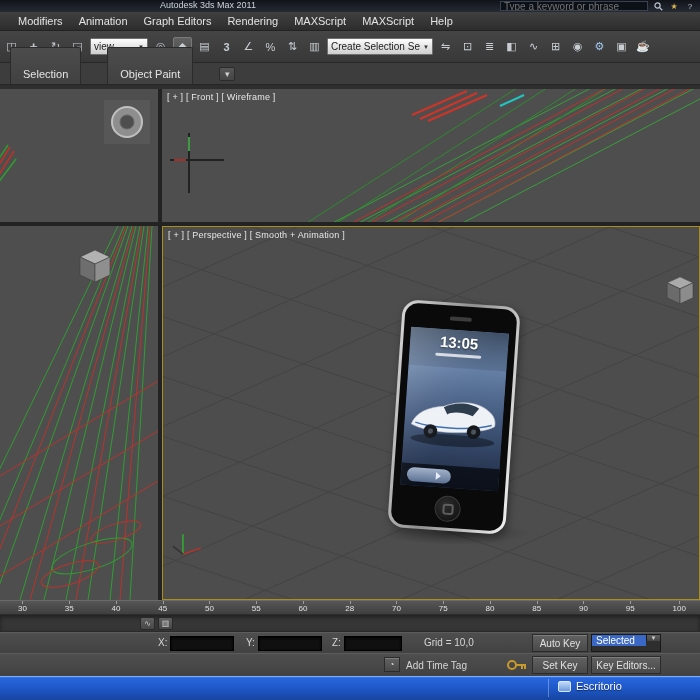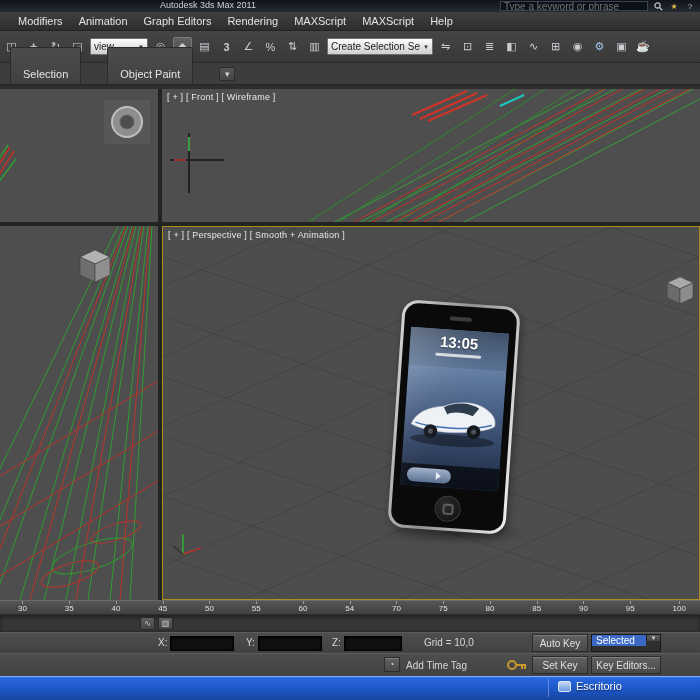--- a/index.html
+++ b/index.html
@@ -330,21 +330,21 @@
   </div>
 
   <div class="timeline">
     <span class="frame-label">30</span>
     <span class="frame-label">35</span>
     <span class="frame-label">40</span>
     <span class="frame-label">45</span>
     <span class="frame-label">50</span>
     <span class="frame-label">55</span>
     <span class="frame-label">60</span>
-    <span class="frame-label">54</span>
+    <span class="frame-label">28</span>
     <span class="frame-label">70</span>
     <span class="frame-label">75</span>
     <span class="frame-label">80</span>
     <span class="frame-label">85</span>
     <span class="frame-label">90</span>
     <span class="frame-label">95</span>
     <span class="frame-label">100</span>
   </div>
 
   <div class="trackbar">

